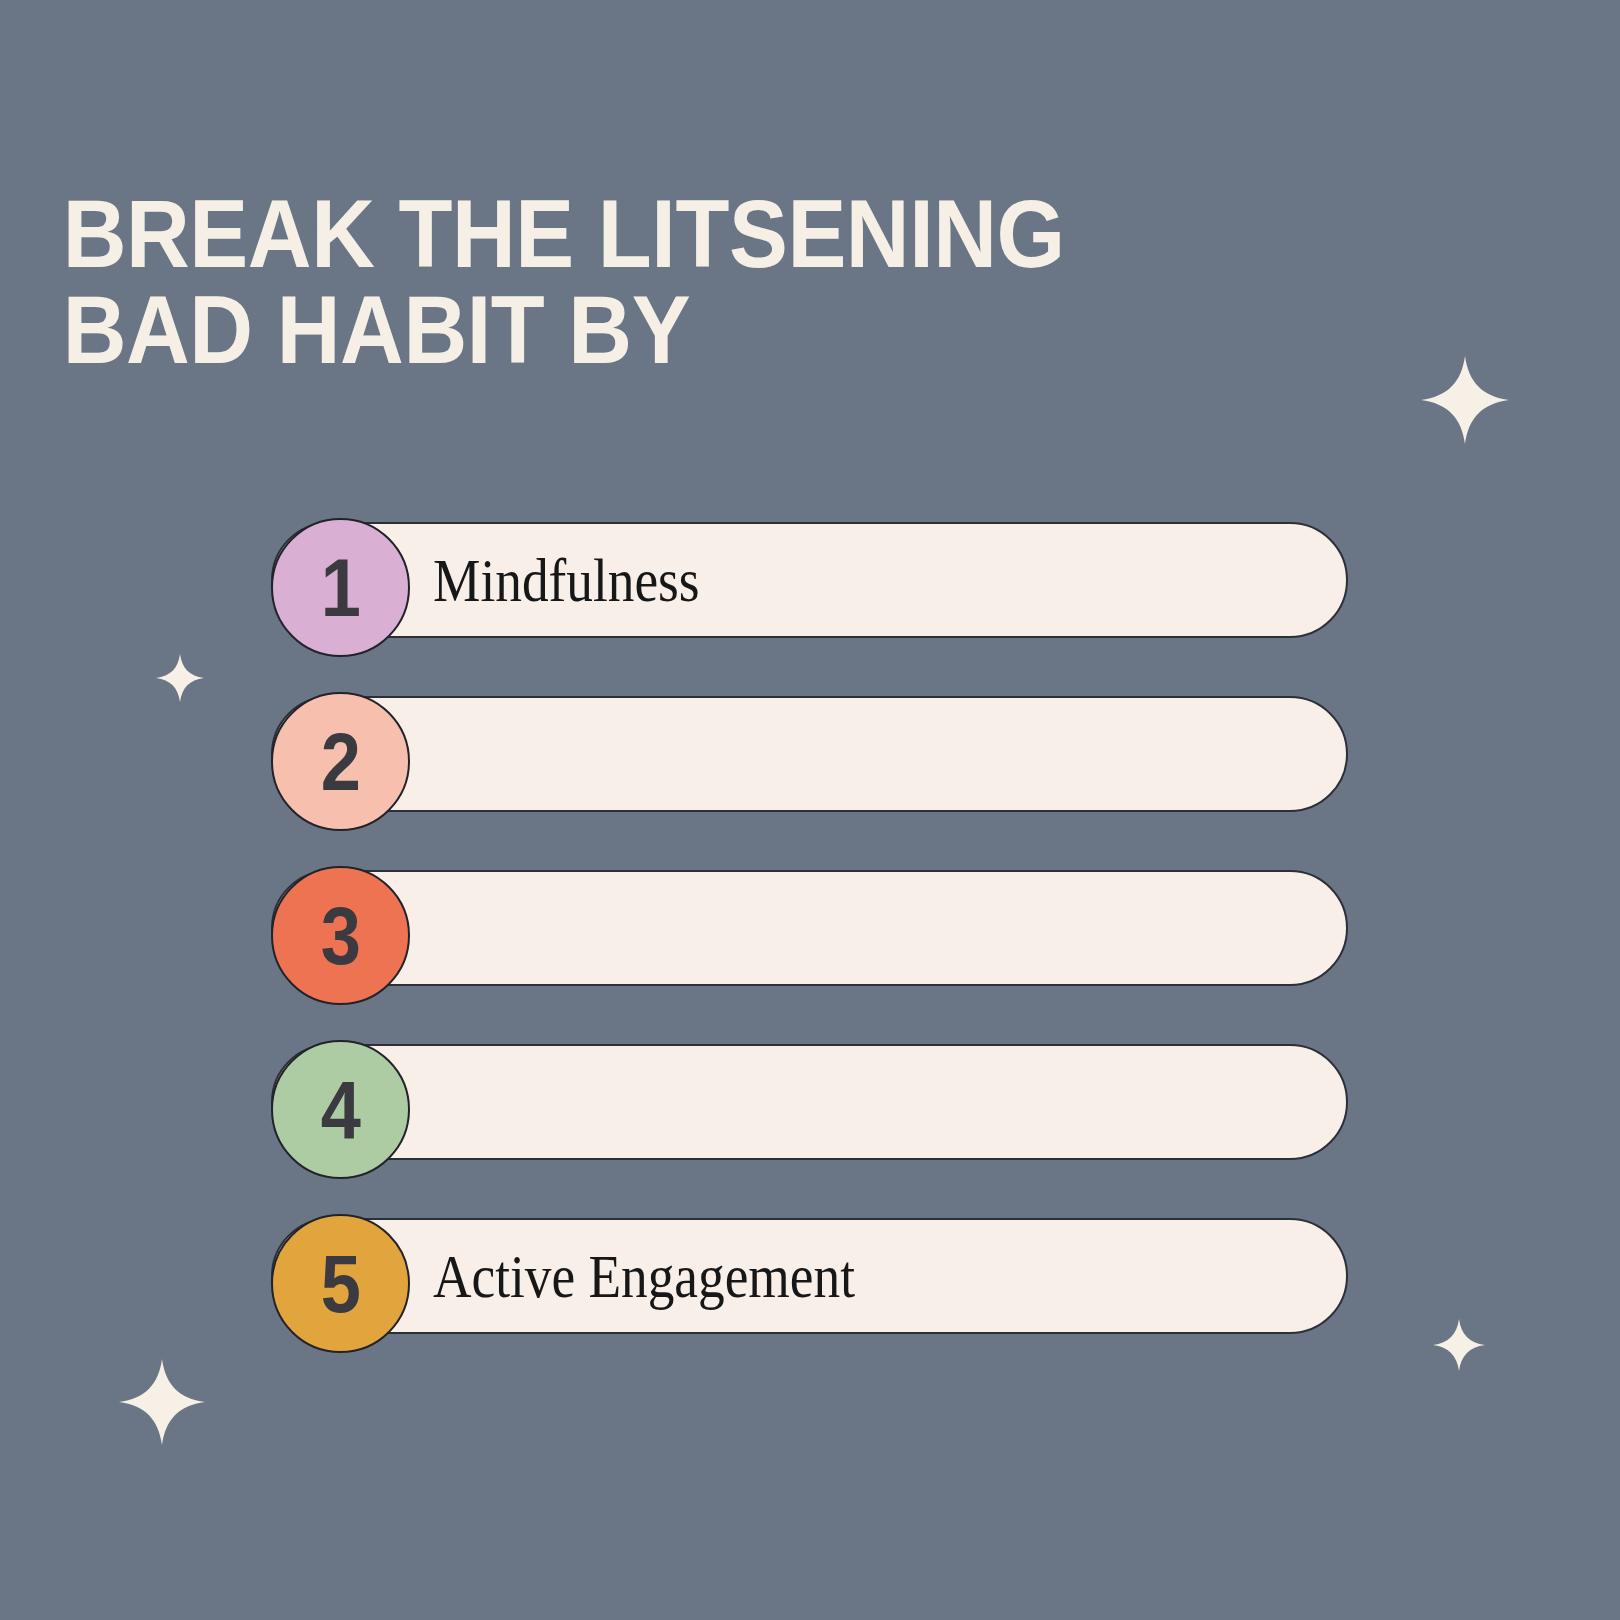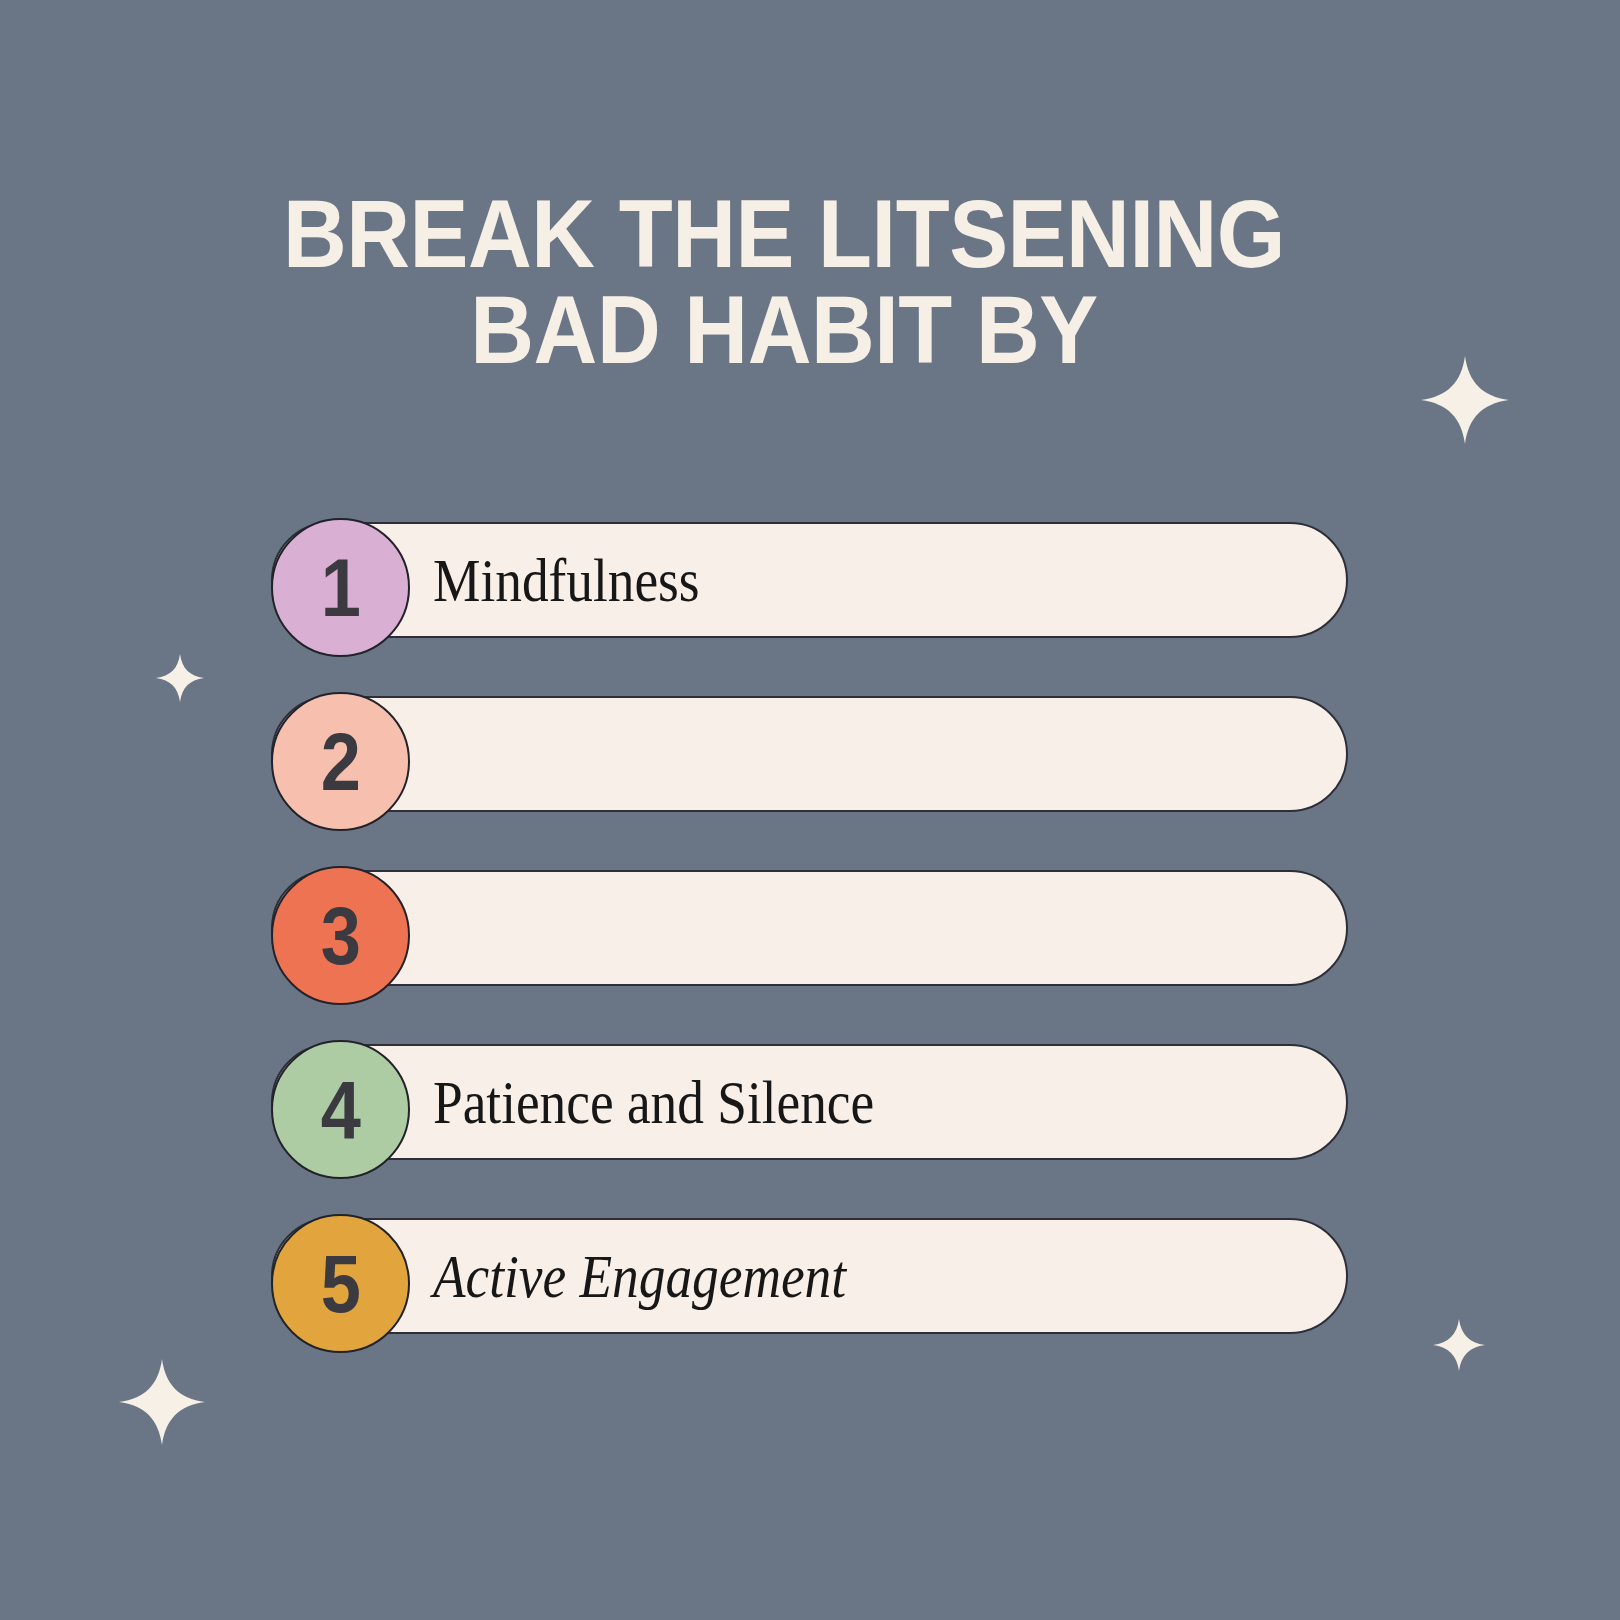--- a/index.html
+++ b/index.html
@@ -21,21 +21,21 @@
     background: #6a7585;
     overflow: hidden;
   }
 
   
   .title-block {
     position: absolute;
     left: 0;
     top: 188px;
     width: 1568px;
-    text-align: center;
+    text-align: left;
     line-height: 0.96;
     letter-spacing: -0.5px;
   }
   .title-line {
     display: block;
     color: #f5efe6;
     font-family: "Liberation Sans", sans-serif;
     font-weight: bold;
     font-size: 96px;
     transform: scaleX(0.92);
@@ -182,29 +182,26 @@
       <div class="num-circle" style="background: rgb(238, 115, 82);">
         <span class="num" style="color: rgb(58, 58, 64);">3</span>
       </div>
     </div>
 
     <div class="row">
       <div class="pill" style="background: rgb(247, 239, 232); border-color: rgb(45, 47, 56);"></div>
       <div class="num-circle" style="background: rgb(174, 204, 164);">
         <span class="num" style="color: rgb(58, 58, 64);">4</span>
       </div>
-      <div class="row-label" style="color: rgb(23, 23, 23);">
-        <span>Patience and Silence</span>
-      </div>
     </div>
 
     <div class="row">
       <div class="pill" style="background: rgb(247, 239, 232); border-color: rgb(45, 47, 56);"></div>
       <div class="num-circle" style="background: rgb(226, 164, 60);">
         <span class="num" style="color: rgb(58, 58, 64);">5</span>
       </div>
-      <div class="row-label" style="color: rgb(23, 23, 23); font-style: italic;">
+      <div class="row-label" style="color: rgb(23, 23, 23);">
         <span>Active Engagement</span>
       </div>
     </div>
 
   </div>
 </div>
 
 </body></html>

